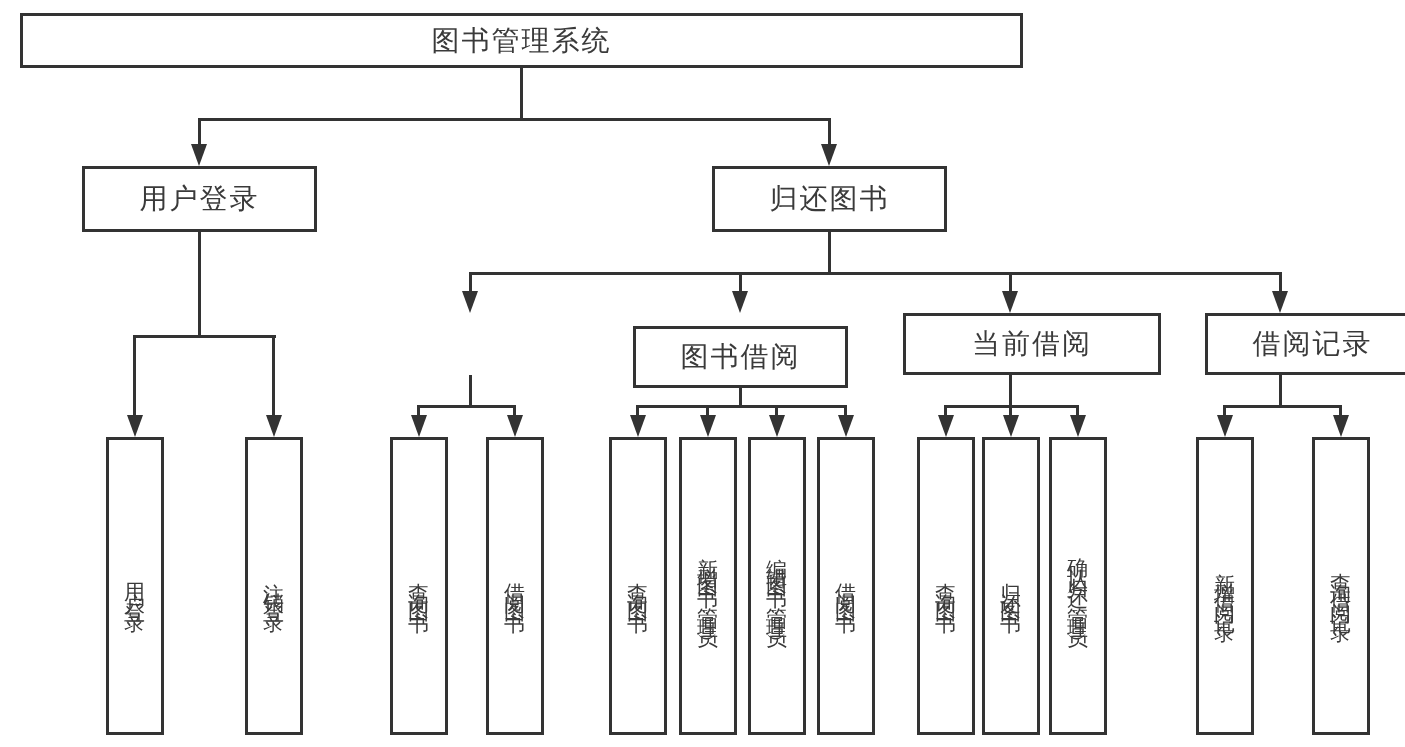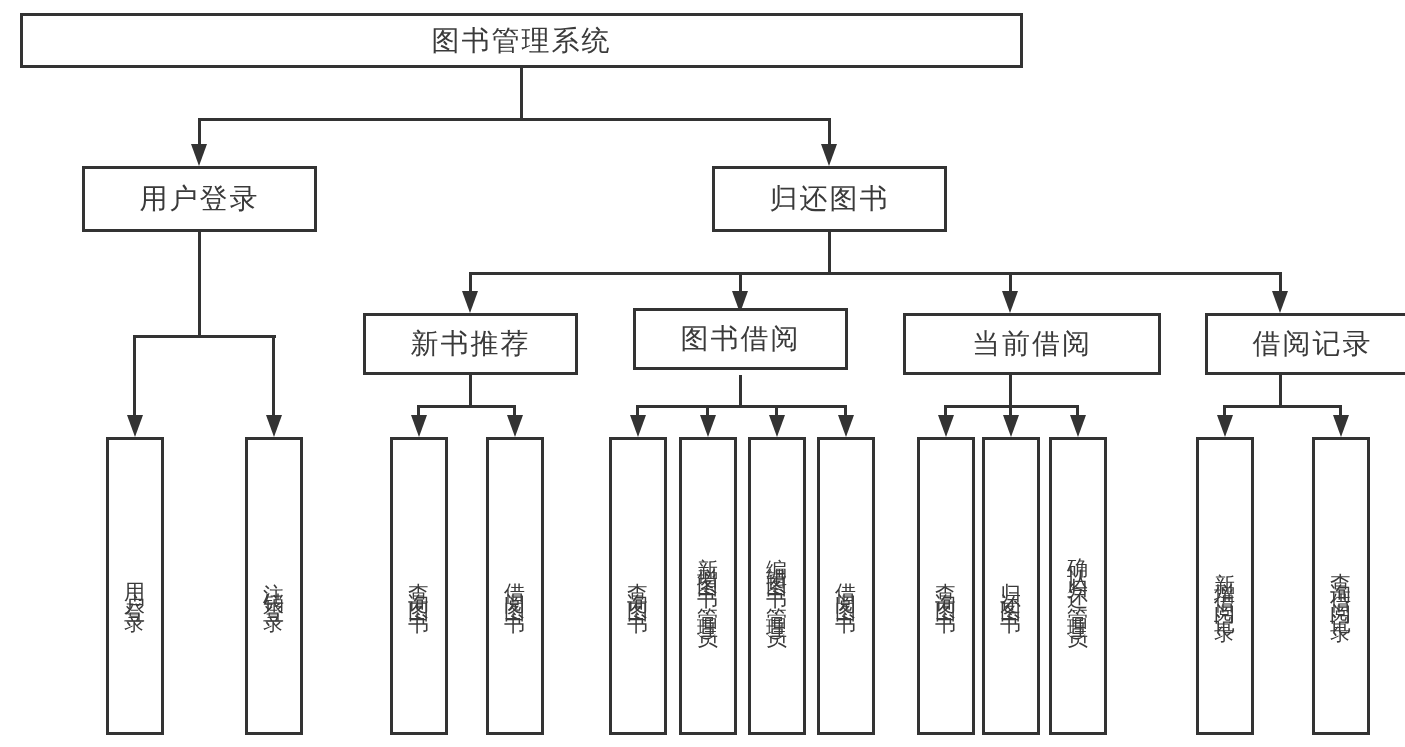--- a/index.html
+++ b/index.html
@@ -96,24 +96,21 @@
     <span class="h-label">图书管理系统</span>
   </div>
 
   <div class="box" style="left:82px;top:166px;width:235px;height:66px;">
     <span class="h-label">用户登录</span>
   </div>
   <div class="box" style="left:712px;top:166px;width:235px;height:66px;">
     <span class="h-label">归还图书</span>
   </div>
 
-  <div class="box" style="left:363px;top:313px;width:215px;height:62px;">
-    <span class="h-label">新书推荐</span>
-  </div>
-  <div class="box" style="left:633px;top:308px;width:215px;height:62px;">
+  <div class="box" style="left:633px;top:326px;width:215px;height:62px;">
     <span class="h-label">图书借阅</span>
   </div>
   <div class="box" style="left:903px;top:313px;width:258px;height:62px;">
     <span class="h-label">当前借阅</span>
   </div>
   <div class="box" style="left:1173px;top:313px;width:215px;height:62px;margin-left:32px;">
     <span class="h-label">借阅记录</span>
   </div>
 
   <div class="box" style="left:106px;top:437px;width:58px;height:298px;">

